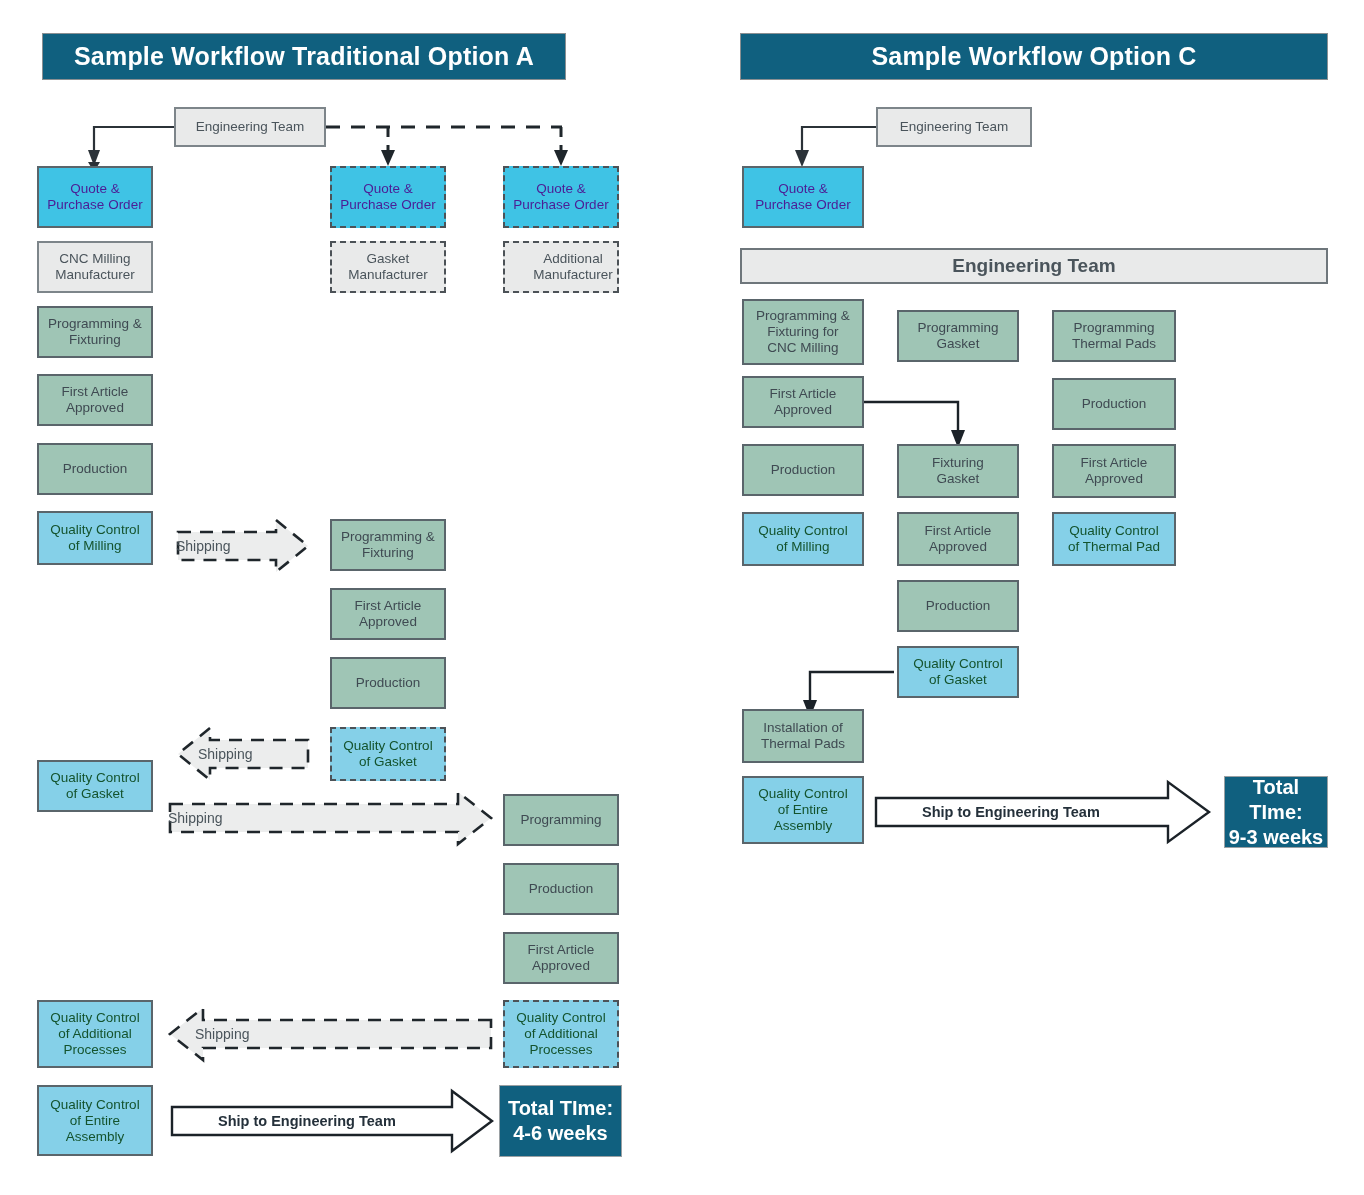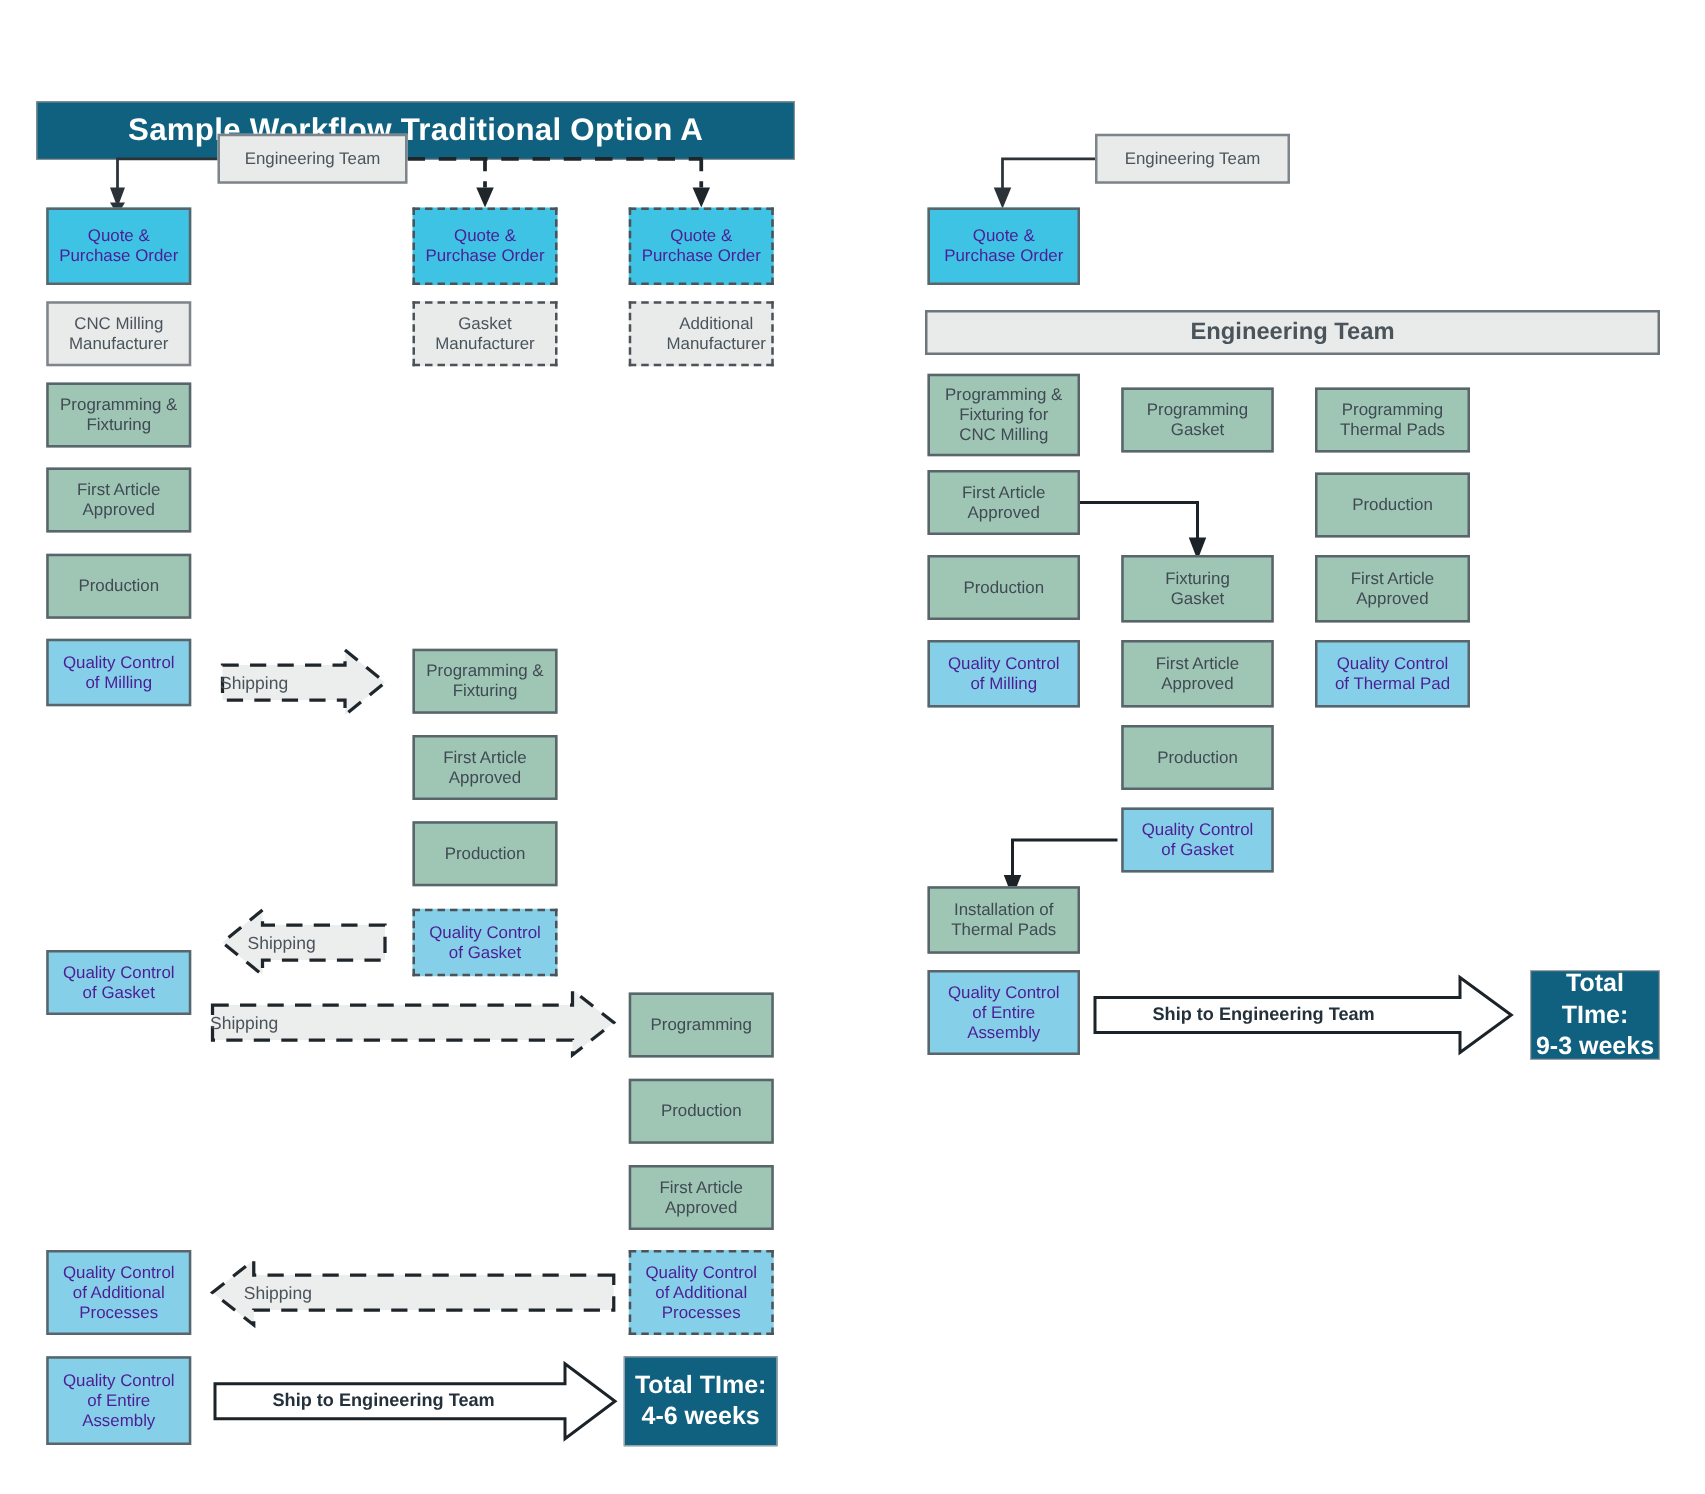--- a/index.html
+++ b/index.html
@@ -17,21 +17,21 @@
 
   
   .node{position:absolute;box-sizing:border-box;display:flex;align-items:center;
         justify-content:center;text-align:center;font-size:13.5px;line-height:16px;
         border:2px solid #5a656b;padding:2px 4px;}
   .node span{display:block;}
 
   .n-gray   {background:#e9eaea;border-color:#7d858a;color:#4a545b;}
   .n-cyan   {background:#3fc3e5;border-color:#5a656b;color:#4c1d95;}
   .n-green  {background:#9fc5b5;border-color:#5a656b;color:#3f4a52;}
-  .n-blue   {background:#85d0e8;border-color:#5a656b;color:#4c1d95;}
+  .n-blue   {background:#85d0e8;border-color:#5a656b;color:#14532d;}
   .dashed   {border-style:dashed;border-width:2.5px;border-color:#4c5257;}
 
   .eng-bar{position:absolute;box-sizing:border-box;display:flex;align-items:center;
            justify-content:center;background:#e9eaea;border:2px solid #6e767b;
            font-size:19px;font-weight:bold;color:#4a545b;}
 
   .total-box{position:absolute;box-sizing:border-box;display:flex;align-items:center;
              justify-content:center;text-align:center;background:#10607f;
              border:1px solid #9aa0a3;color:#ffffff;font-weight:bold;
              font-size:20px;line-height:25px;}
@@ -44,21 +44,21 @@
                font-size:14px;color:#4a545b;pointer-events:none;}
   .arrow-label.bold{font-weight:bold;font-size:14.5px;color:#24303a;padding-left:48px;}
 
   .conn{position:absolute;left:0;top:0;width:100%;height:100%;pointer-events:none;}
 </style>
 </head>
 <body>
 
 <div class="panel" id="panel-a">
 
-  <div class="title-bar" style="left:29px;top:33px;width:607px;height:47px;margin-top:48px;">Sample Workflow Traditional Option A</div>
+  <div class="title-bar" style="left:42px;top:33px;width:524px;height:47px;">Sample Workflow Traditional Option A</div>
 
   <svg class="conn" viewBox="0 0 682 1195">
     <path d="M174,127 L94,127 L94,160" fill="none" stroke="#2b3238" stroke-width="2.2"></path>
     <path d="M94,160 l-6,-10 l12,0 z" fill="#2b3238" transform="translate(0,12)"></path>
     <polygon points="88,150 100,150 94,166" fill="#2b3238"></polygon>
     <path d="M326,127 L562,127" fill="none" stroke="#1f262b" stroke-width="3" stroke-dasharray="14,11"></path>
     <path d="M388,127 L388,150" fill="none" stroke="#1f262b" stroke-width="3" stroke-dasharray="10,8"></path>
     <polygon points="381,150 395,150 388,166" fill="#1f262b"></polygon>
     <path d="M561,127 L561,150" fill="none" stroke="#1f262b" stroke-width="3" stroke-dasharray="10,8"></path>
     <polygon points="554,150 568,150 561,166" fill="#1f262b"></polygon>
@@ -182,20 +182,21 @@
   <div class="total-box" style="left:499px;top:1085px;width:123px;height:72px;">
     <div>
       <div>Total TIme:</div>
       <div>4-6 weeks</div>
     </div>
   </div>
 </div>
 
 <div class="panel" id="panel-c">
 
+  <div class="title-bar" style="left:58px;top:33px;width:588px;height:47px;">Sample Workflow Option C</div>
 
   <svg class="conn" viewBox="0 0 682 1195">
     <path d="M194,127 L120,127 L120,160" fill="none" stroke="#2b3238" stroke-width="2.2"></path>
     <polygon points="113,150 127,150 120,167" fill="#2b3238"></polygon>
     <path d="M158,402 L276,402 L276,440" fill="none" stroke="#1b2228" stroke-width="2.4"></path>
     <polygon points="269,430 283,430 276,448" fill="#1b2228"></polygon>
     <path d="M212,672 L128,672 L128,710" fill="none" stroke="#1b2228" stroke-width="2.4"></path>
     <polygon points="121,700 135,700 128,718" fill="#1b2228"></polygon>
   </svg>
 

